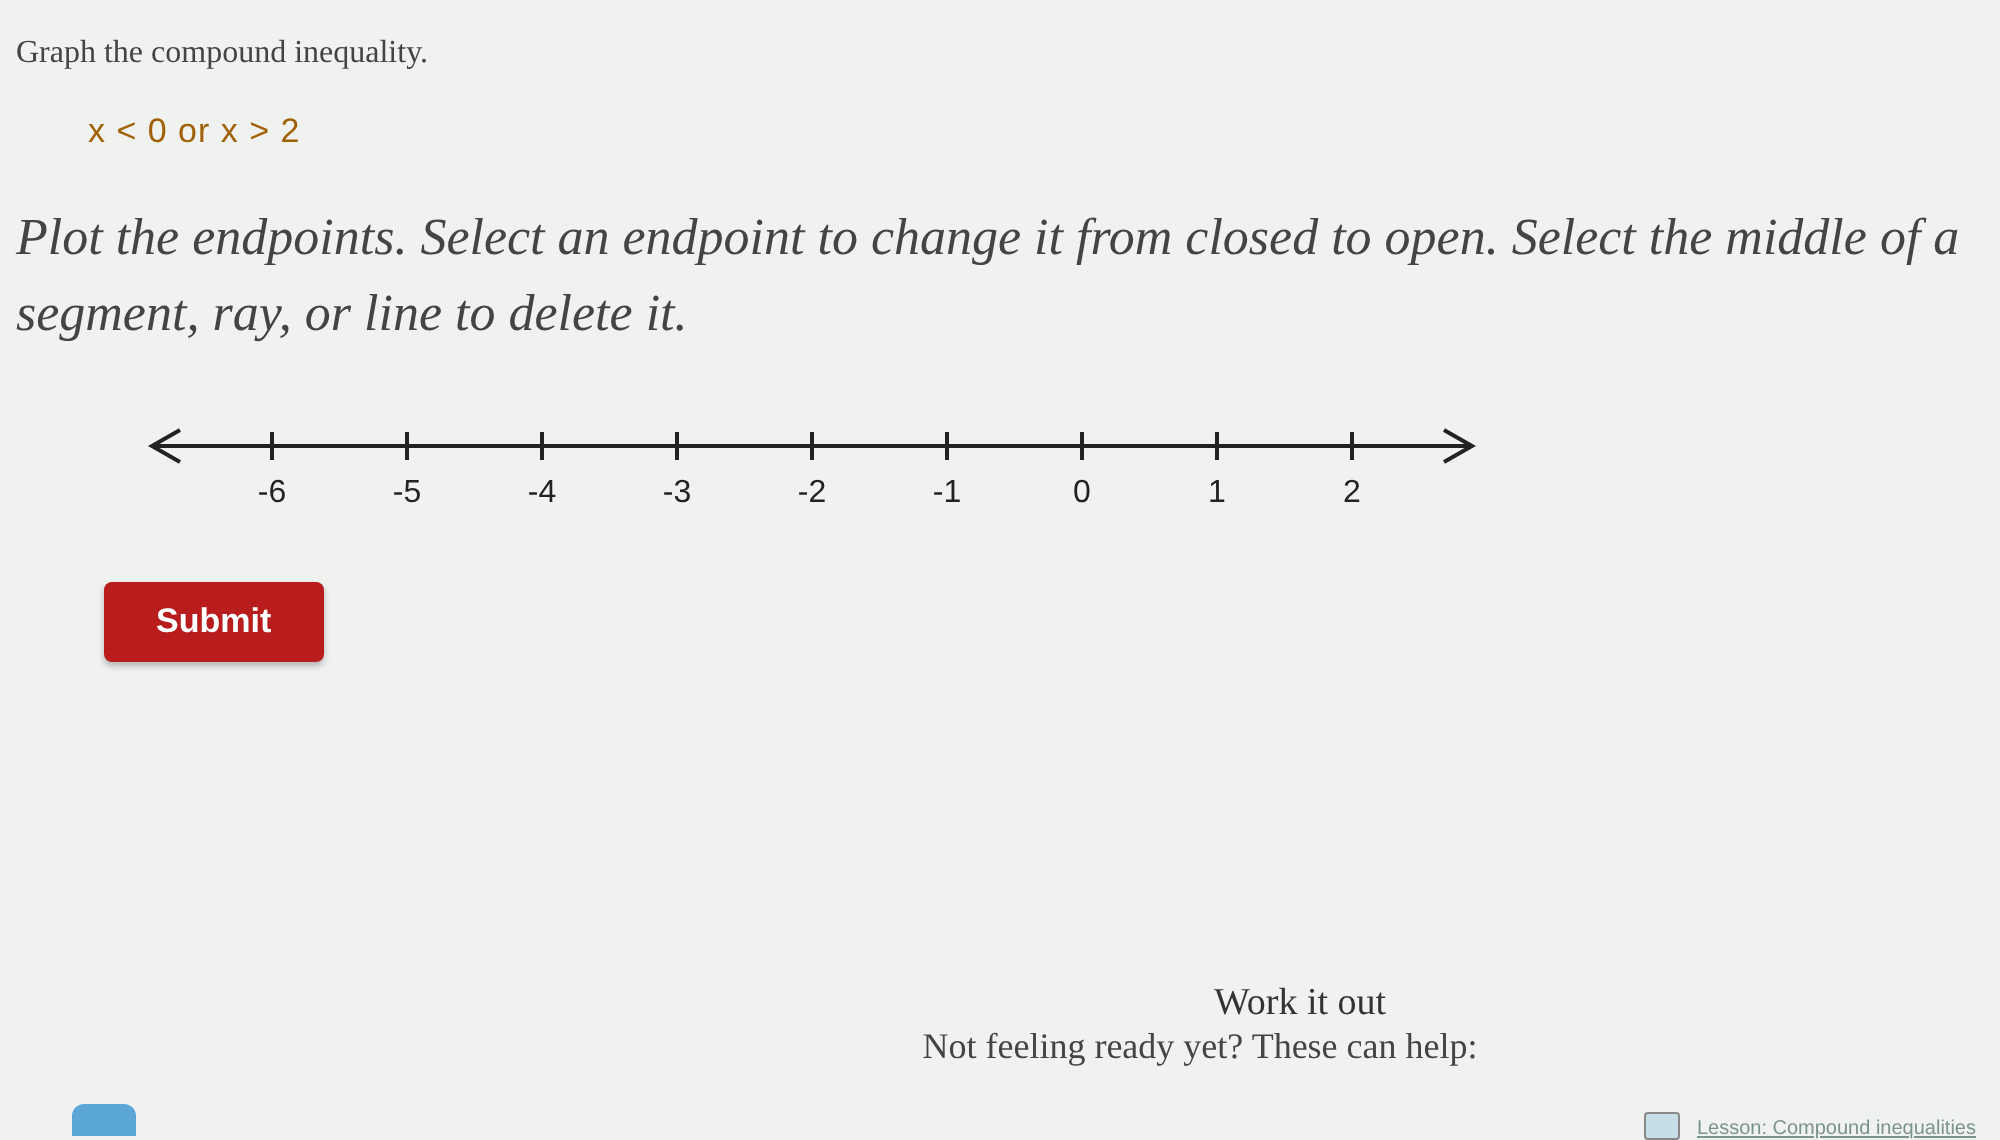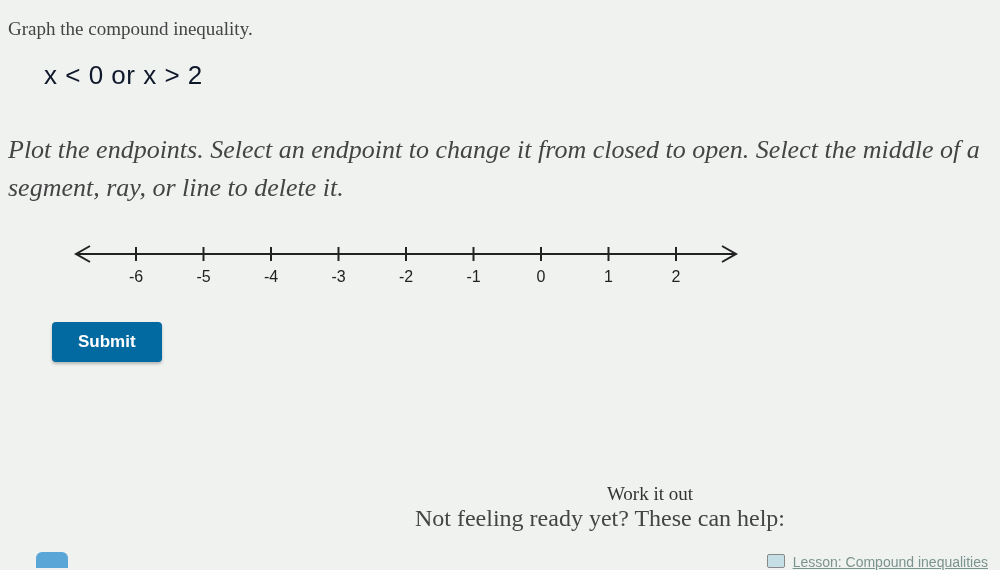--- a/index.html
+++ b/index.html
@@ -6,47 +6,47 @@
   body {
     font-family: Georgia, 'Times New Roman', serif;
     background: #f0f2f0;
     width: 1000px;
     height: 570px;
     overflow: hidden;
     padding: 18px 8px 0 8px;
     color: #333;
   }
   .title {
-    font-size: 19px;
+    font-size: 16px;
     color: #444;
     margin-bottom: 20px;
   }
   .inequality {
     font-family: Verdana, Arial, sans-serif;
-    font-size: 26px;
-    color: #0f172a;
+    font-size: 17px;
+    color: #a16207;
     margin-left: 36px;
-    margin-bottom: 40px;
+    margin-bottom: 24px;
     letter-spacing: 0.5px;
   }
   .instruction {
     font-style: italic;
     font-size: 26px;
     color: #444;
     line-height: 1.45;
     margin-bottom: 28px;
   }
   .numberline-wrap {
     margin-left: 48px;
     margin-bottom: 28px;
     height: 60px;
   }
   .submit-btn {
     display: inline-block;
-    background: #0369a1;
+    background: #b91c1c;
     color: #fff;
     font-family: Arial, sans-serif;
     font-weight: bold;
     font-size: 17px;
     padding: 10px 26px;
     border-radius: 4px;
     border: none;
     margin-left: 44px;
     cursor: pointer;
     box-shadow: 0 2px 3px rgba(0,0,0,0.25);
@@ -60,34 +60,34 @@
     text-align: center;
     font-family: Georgia, serif;
     font-size: 19px;
     color: #333;
     margin-bottom: 0;
     padding-left: 300px;
   }
   .help {
     text-align: center;
     font-family: Georgia, serif;
-    font-size: 24px;
+    font-size: 18px;
     color: #444;
     padding-left: 200px;
     margin-bottom: 22px;
   }
   .lesson-row {
     display: flex;
     justify-content: flex-end;
-    align-items: flex-start;
+    align-items: flex-end;
     gap: 8px;
     padding-right: 4px;
     padding-bottom: 0px;
     font-family: Arial, sans-serif;
-    font-size: 14px;
+    font-size: 10px;
     color: #7b938e;
   }
   .lesson-icon {
     width: 18px;
     height: 14px;
     background: #c6dfe6;
     border: 1px solid #888;
     border-radius: 2px;
     position: relative;
   }

